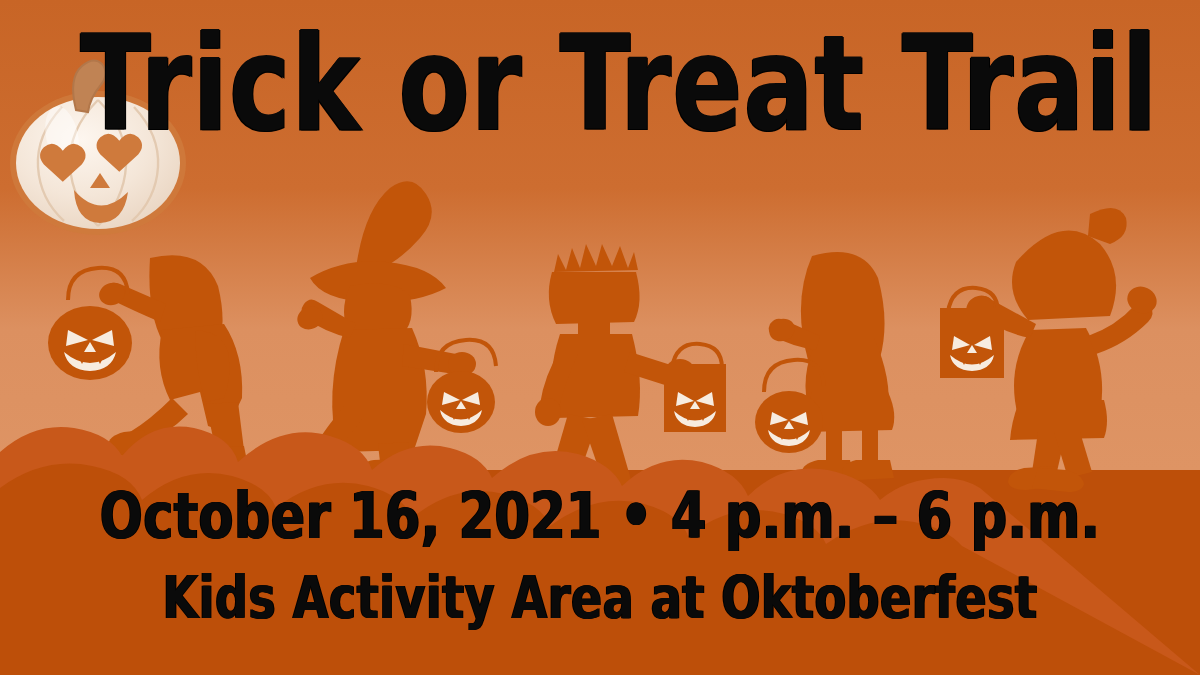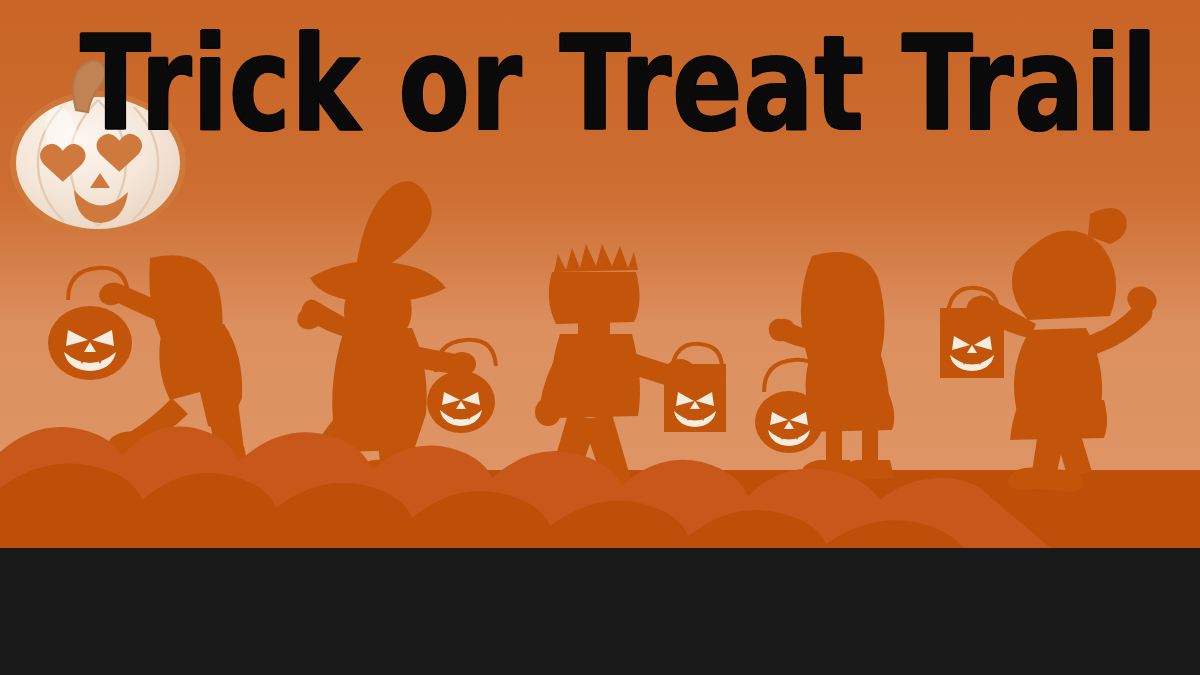--- a/index.html
+++ b/index.html
@@ -3,21 +3,21 @@
 <meta charset="utf-8">
 <style>
   html, body {
     margin: 0;
     padding: 0;
     background: #1a1a1a;
   }
   #poster {
     position: relative;
     width: 1200px;
-    height: 548px;
+    height: 675px;
     overflow: hidden;
     font-family: "DejaVu Sans", sans-serif;
   }
   #bg-sky {
     position: absolute;
     inset: 0;
     background: linear-gradient(180deg,
       #c86526 0%,
       #c86526 28%,
       #cf7135 45%,
@@ -306,14 +306,18 @@
 
       <path d="M100,173 l10,15 -20,0 Z" fill="#cf7a3c"></path>
 
       <path d="M74,190 q26,30 54,2 q-4,30 -28,31 q-24,-1 -26,-33 Z" fill="#cf7a3c"></path>
     </g>
 
   </svg>
 
   <div id="title-text">Trick or Treat Trail</div>
 
+  <div id="footer-block">
+    <div class="foot-line" id="date-line">October 16, 2021 • 4 p.m. – 6 p.m.</div>
+    <div class="foot-line" id="venue-line">Kids Activity Area at Oktoberfest</div>
+  </div>
 
 </div>
 
 </body></html>

